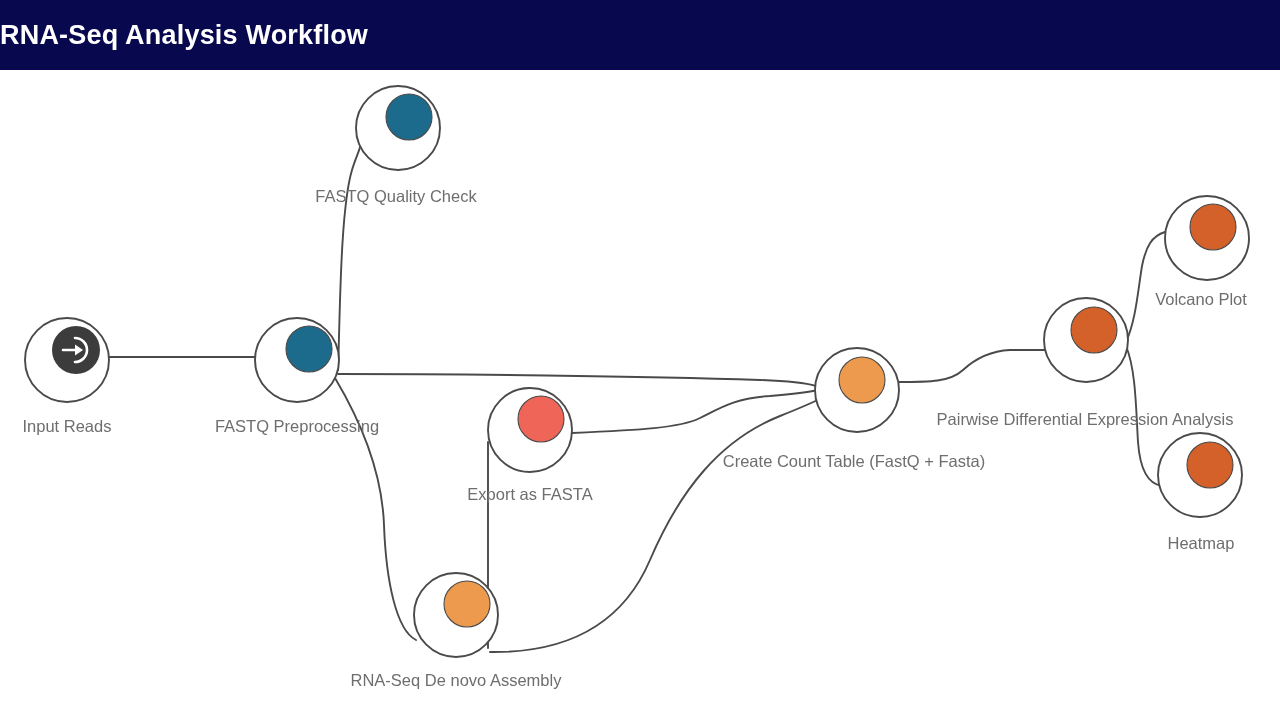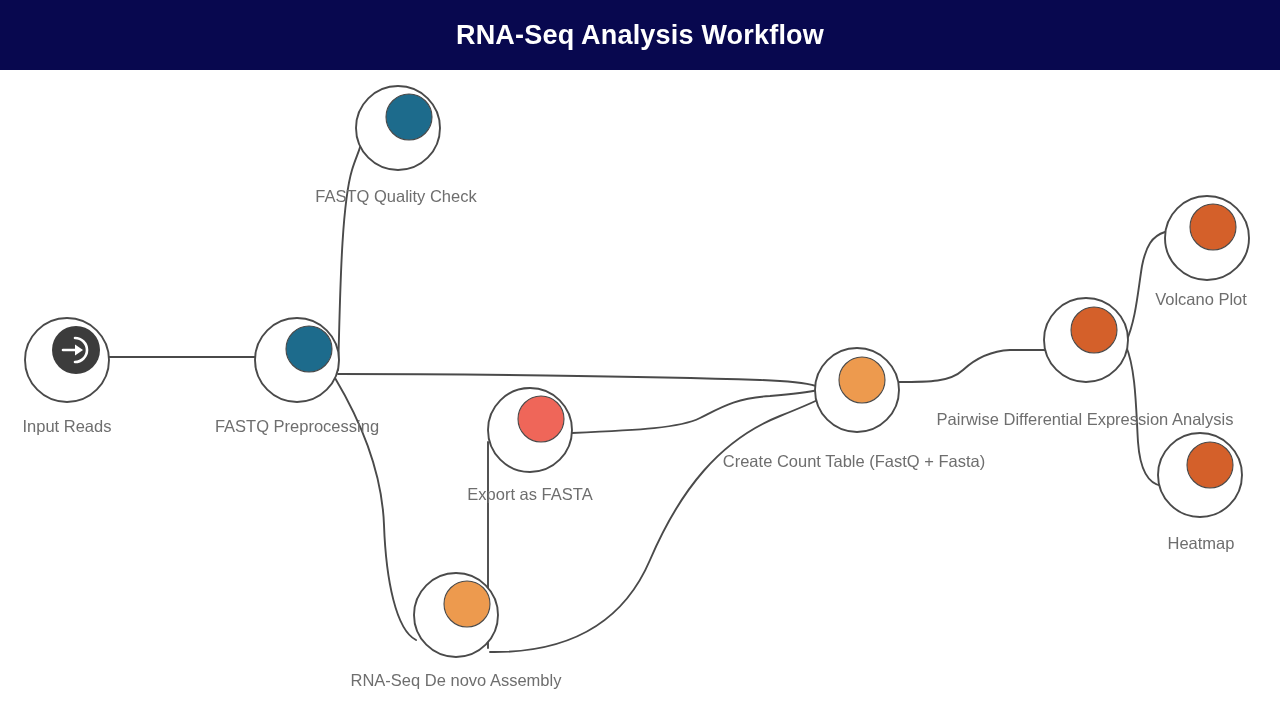--- a/index.html
+++ b/index.html
@@ -21,21 +21,21 @@
   }
   #header-bar {
     position: absolute;
     left: 0;
     top: 0;
     width: 1280px;
     height: 70px;
     background: #08084f;
     display: flex;
     align-items: center;
-    justify-content: center;
+    justify-content: flex-start;
   }
   #header-title {
     color: #ffffff;
     font-size: 27px;
     font-weight: bold;
     letter-spacing: 0.2px;
     font-family: "Liberation Sans", sans-serif;
   }
   #canvas-area {
     position: absolute;

